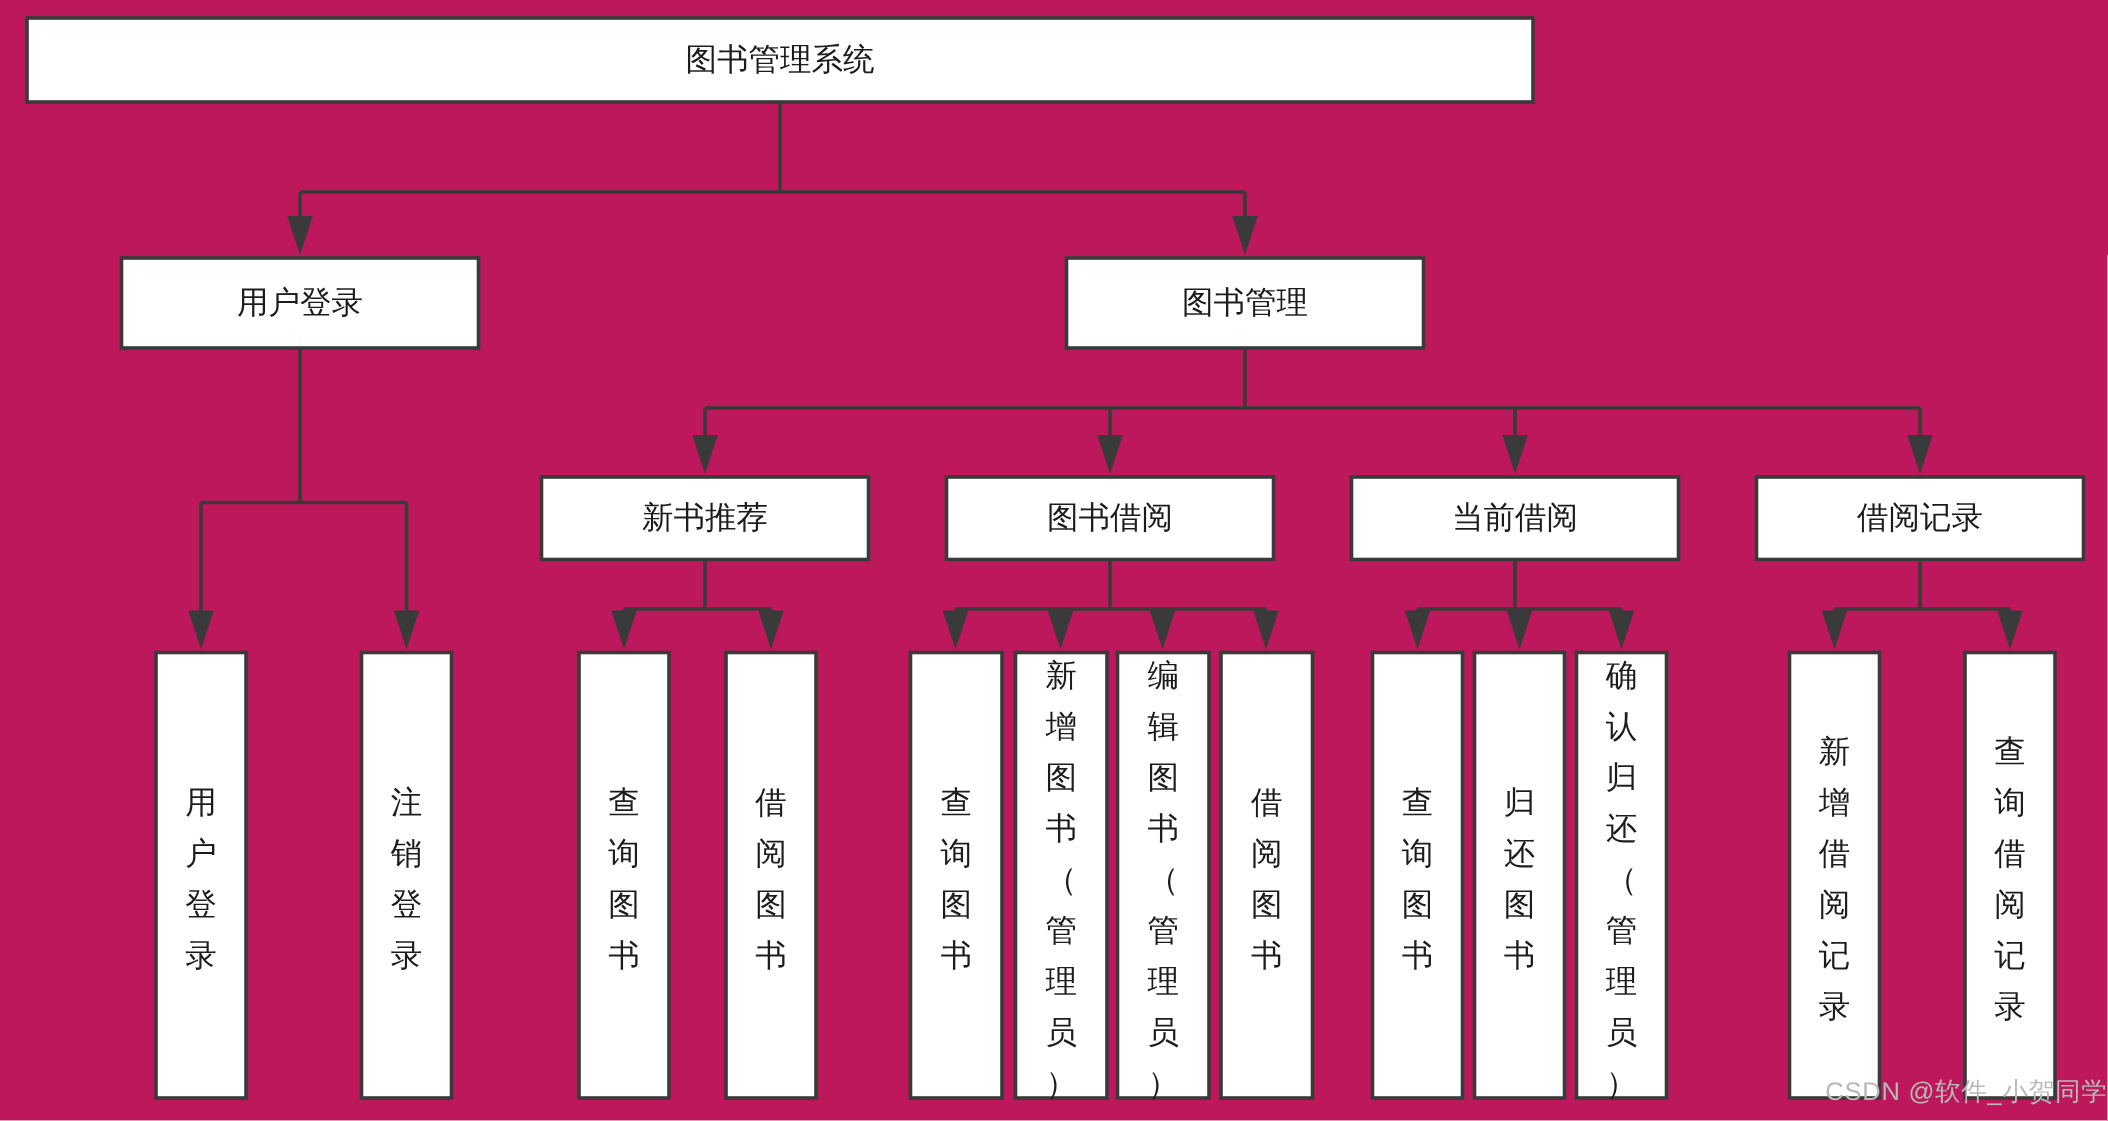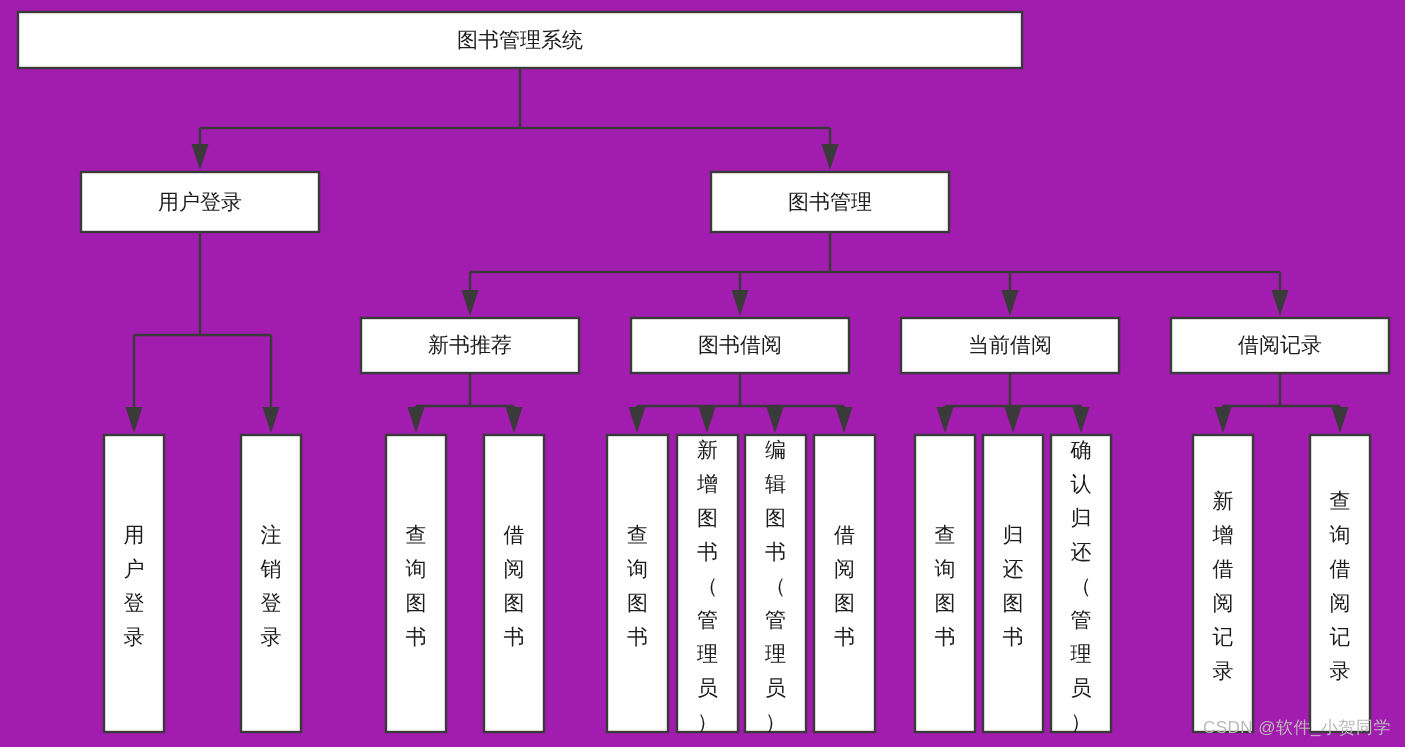--- a/index.html
+++ b/index.html
@@ -7,21 +7,21 @@
     padding: 0;
     background: #ffffff;
   }
   body {
     font-family: "Liberation Sans", "DejaVu Sans", sans-serif;
   }
   #stage {
     position: relative;
     width: 1405px;
     height: 747px;
-    background: #a21caf;
+    background: #be185d;
     overflow: hidden;
   }
   #diagram {
     position: absolute;
     left: 0;
     top: 0;
     width: 1405px;
     height: 747px;
     display: block;
   }
@@ -48,21 +48,21 @@
     dominant-baseline: middle;
   }
   .node-label-v {
     font-family: "Liberation Sans", "DejaVu Sans", sans-serif;
     font-size: 21px;
     fill: #1c1c1c;
     text-anchor: middle;
   }
   .watermark {
     position: absolute;
-    right: 14px;
+    right: 0;
     bottom: 8px;
     font-family: "Liberation Sans", "DejaVu Sans", sans-serif;
     font-size: 17px;
     color: #b9b9b9;
     letter-spacing: 0.5px;
     white-space: nowrap;
     user-select: none;
   }
 </style>
 </head>

